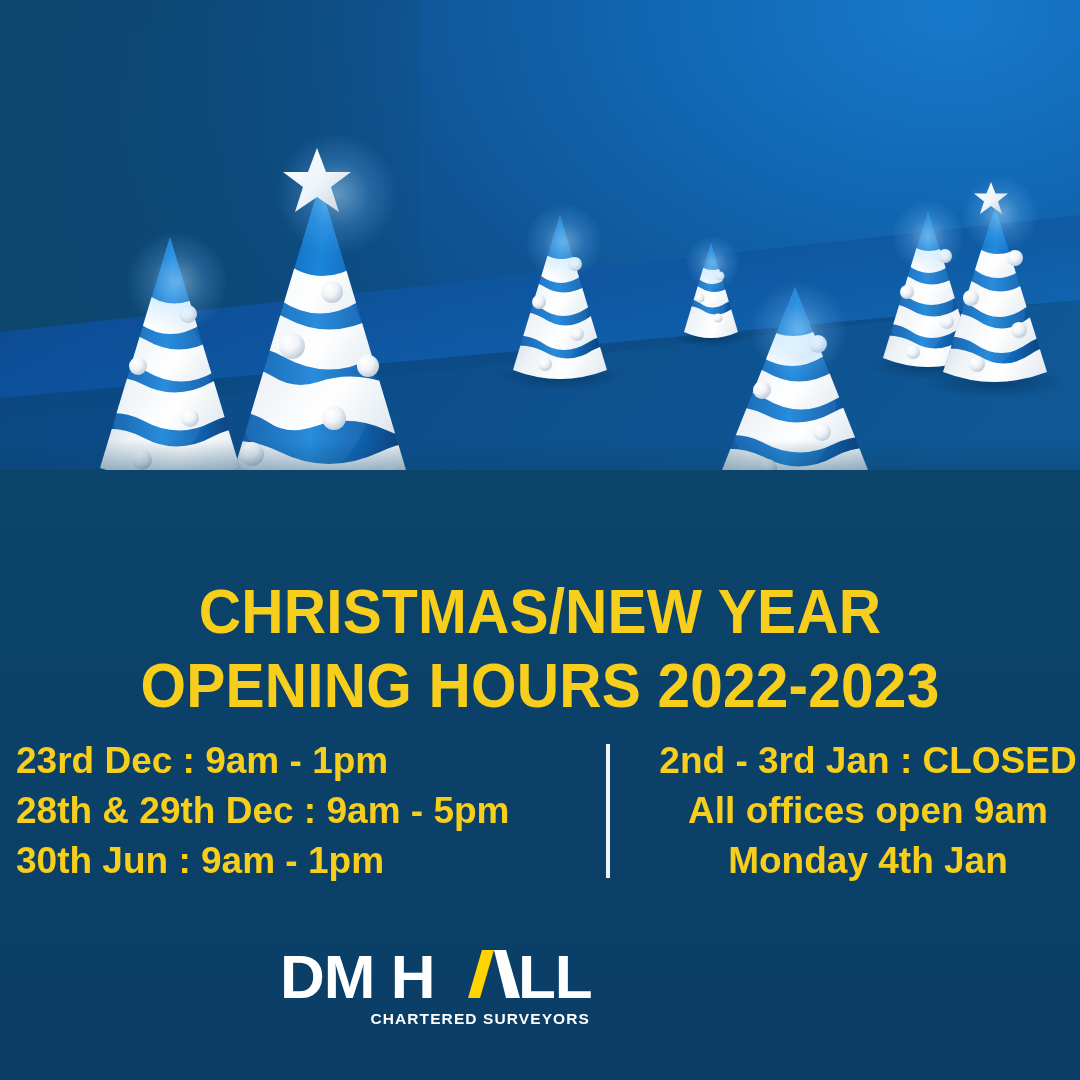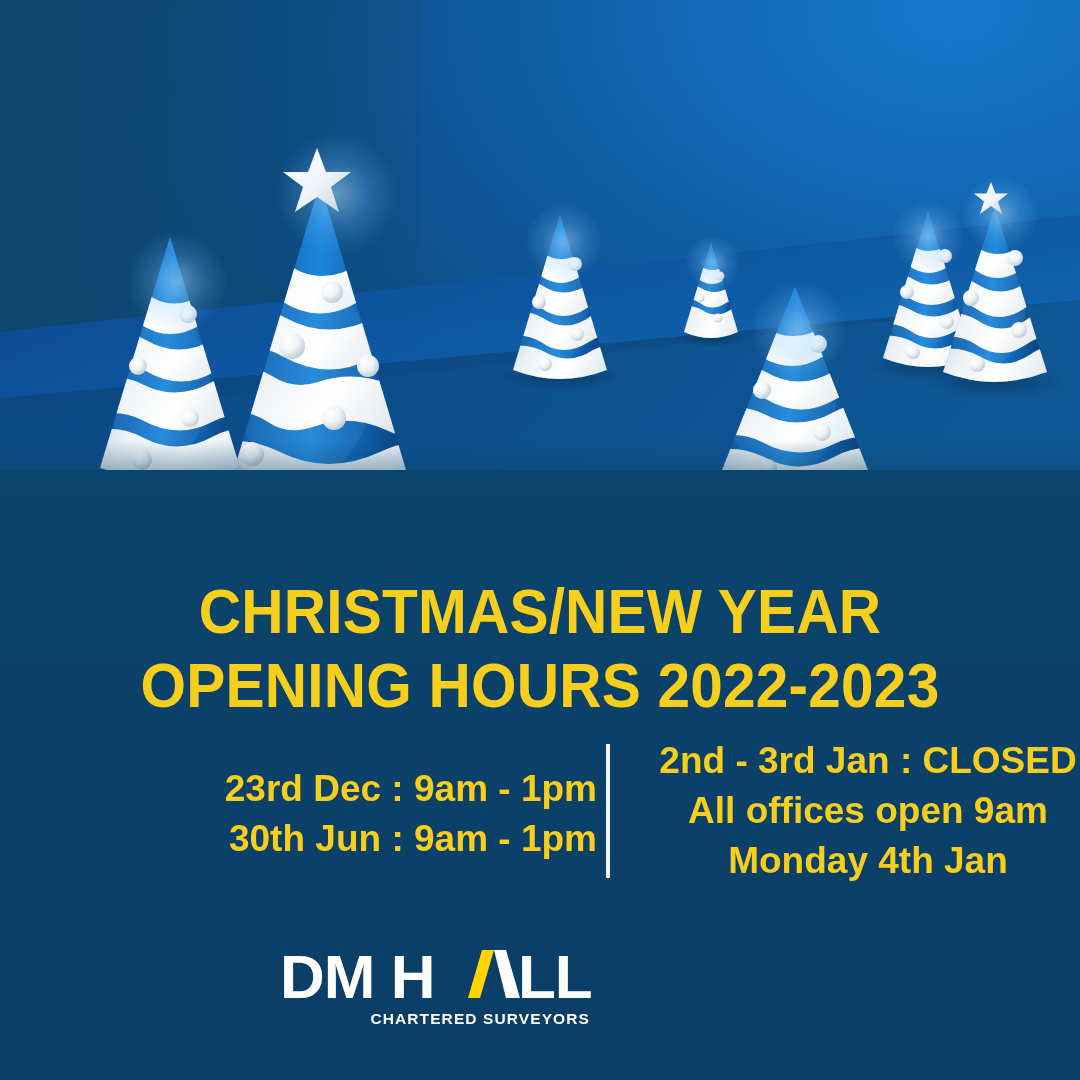--- a/index.html
+++ b/index.html
@@ -68,21 +68,21 @@
   }
   .divider{
     position:absolute;left:606px;top:744px;width:4px;height:134px;
     background:#eef4f8;
   }
   .col{
     position:absolute;top:0;
     color:#F7CE1B;font-weight:700;font-size:37px;line-height:50px;
     white-space:nowrap;
   }
-  .col-left{left:1px;width:596px;text-align:right;margin-top:28px;}
+  .col-left{left:16px;width:596px;text-align:left;}
   .col-right{left:636px;width:464px;text-align:center;}
   .col div{display:block;}
 
   
   .logo{position:absolute;left:0;top:938px;width:868px;text-align:center;}
   .logo svg{display:inline-block;}
 </style>
 </head>
 <body>
 
@@ -315,20 +315,21 @@
   <div class="lower-panel"></div>
 
   <div class="headline">
     <div>CHRISTMAS/NEW YEAR</div>
     <div>OPENING HOURS 2022-2023</div>
   </div>
 
   <div class="hours">
     <div class="col col-left">
       <div>23rd Dec : 9am - 1pm</div>
+      <div>28th &amp; 29th Dec : 9am - 5pm</div>
       <div>30th Jun : 9am - 1pm</div>
     </div>
     <div class="col col-right">
       <div>2nd - 3rd Jan : CLOSED</div>
       <div>All offices open 9am</div>
       <div>Monday 4th Jan</div>
     </div>
   </div>
   <div class="divider"></div>
 

